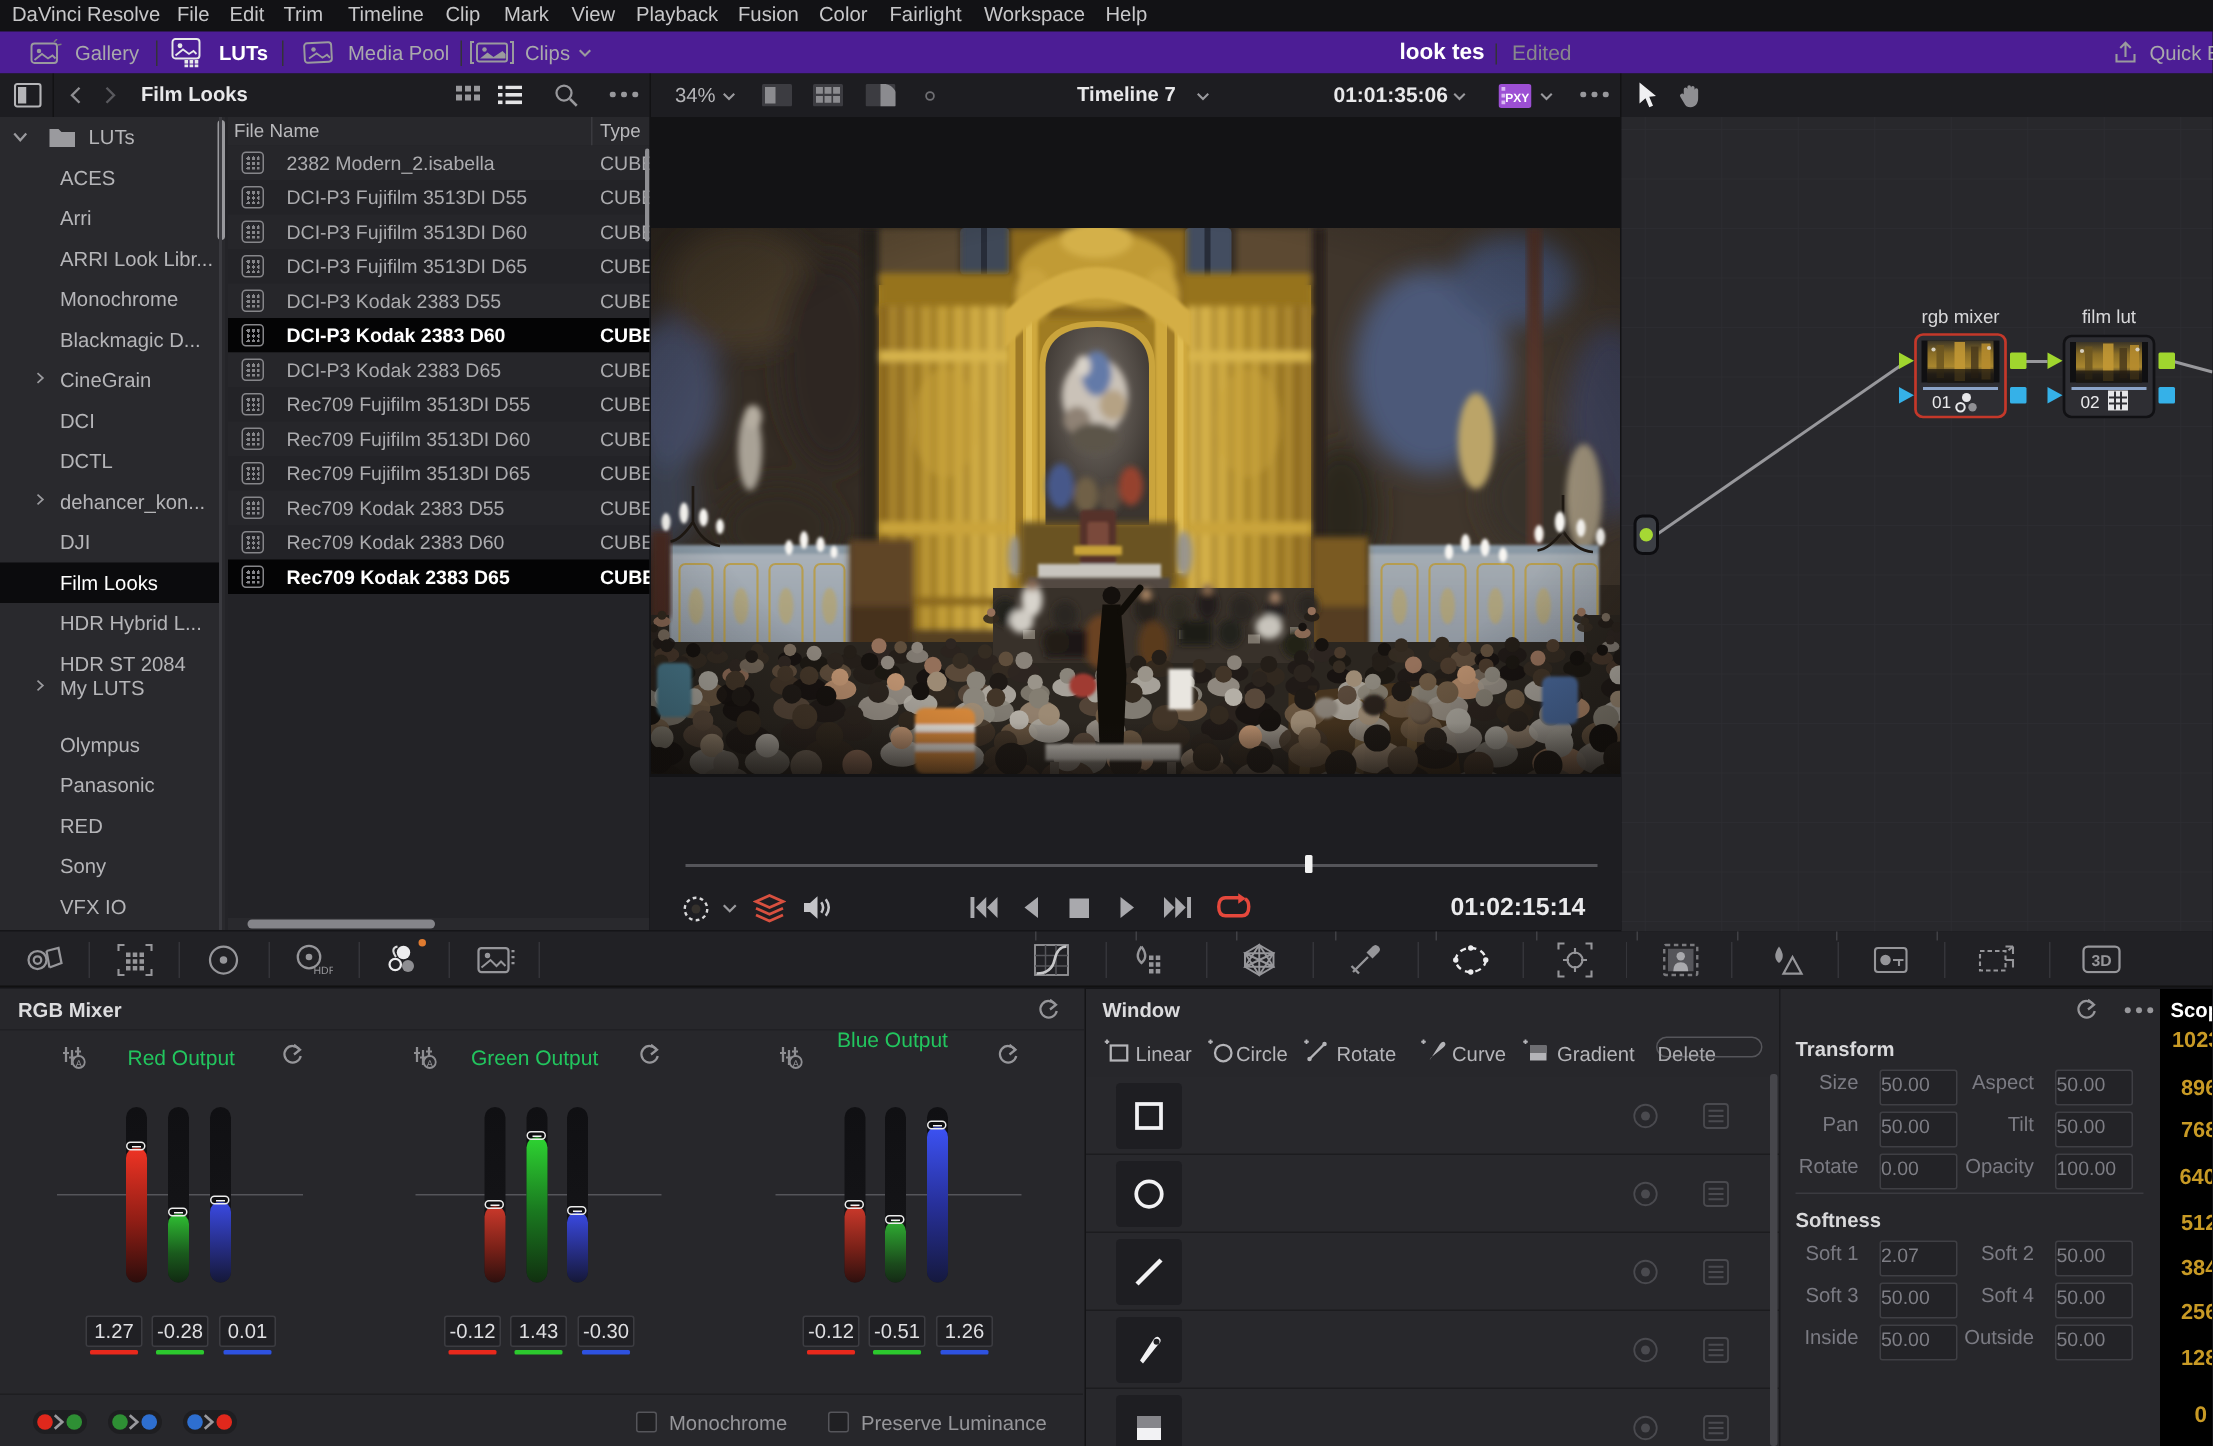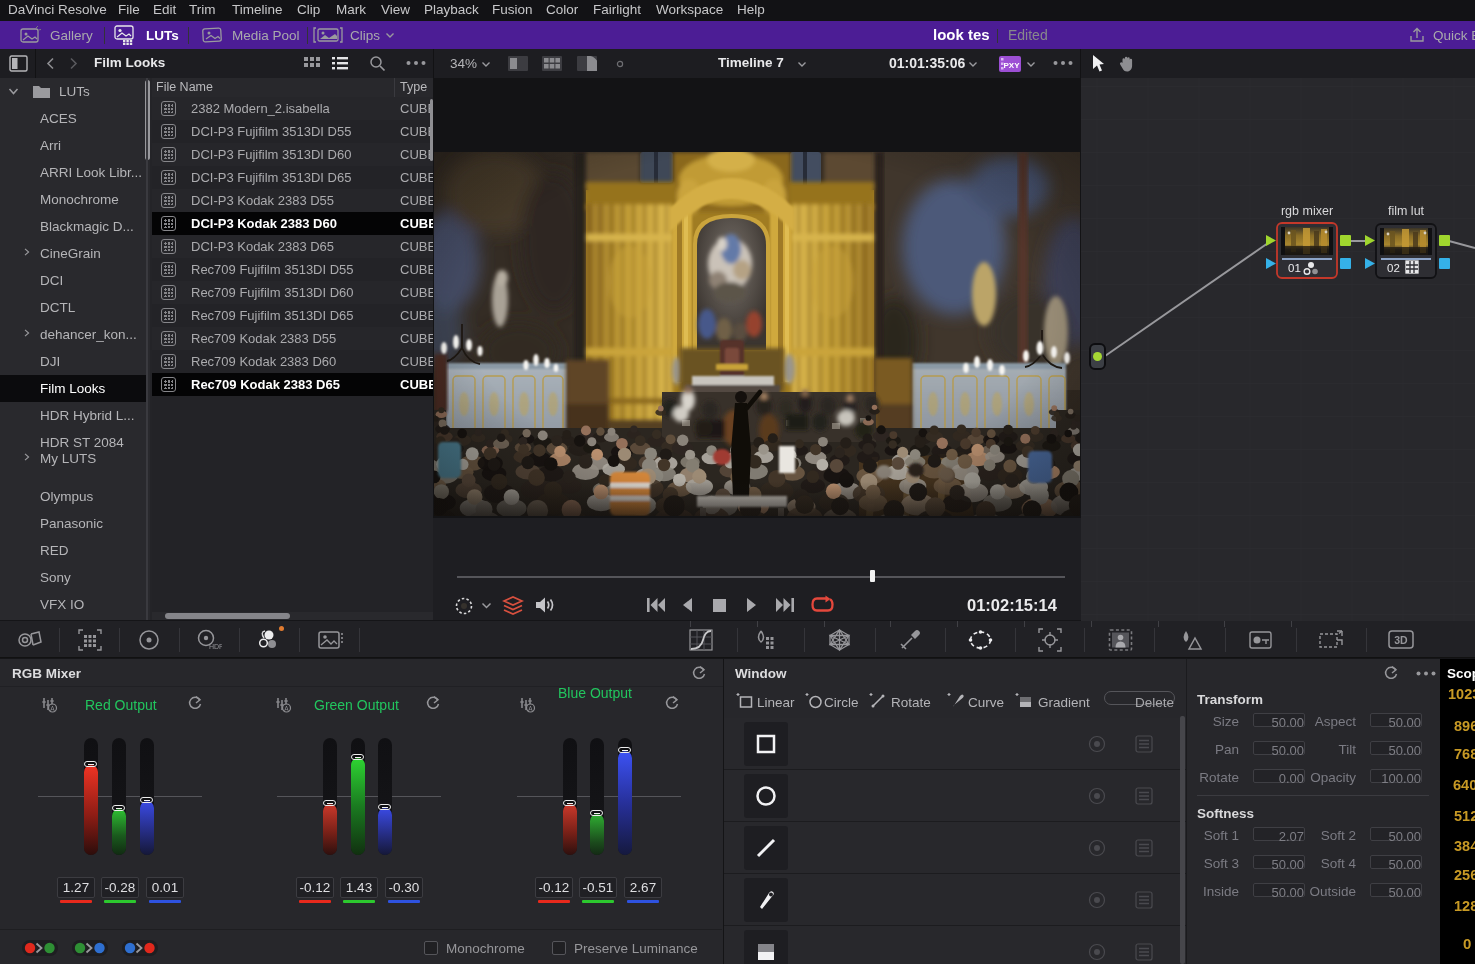--- a/index.html
+++ b/index.html
@@ -56,22 +56,22 @@
 .zline{position:absolute;height:1px;background:#55555a}
 .glbl{position:absolute;font-size:14px;color:#22c55e}
 .vund{position:absolute;height:3px;border-radius:1px}
 .cbx{position:absolute;width:14px;height:14px;background:#202023;border:1px solid #55555a;border-radius:2px}
 .cblbl{position:absolute;font-size:13.5px;color:#96969a}
 
 .wbtn{position:absolute;top:0;font-size:13.5px;color:#b4b4b8}
 .wrow{position:absolute;left:0;width:462px;height:52px;border-bottom:1px solid #1c1c1f}
 .wico{position:absolute;left:20px;top:4px;width:44px;height:44px;background:#1e1e22;border-radius:3px}
 .tlbl{position:absolute;font-size:13.5px;color:#7b7b83;text-align:right;width:60px}
-.tval{position:absolute;width:52px;height:14px;background:#232327;border:1px solid #3f3f44;border-radius:2px;
- color:#7e7e85;font-size:13px;text-align:right;line-height:17px}
+.tval{position:absolute;width:52px;height:24px;background:#232327;border:1px solid #3f3f44;border-radius:2px;
+ color:#7e7e85;font-size:13px;text-align:left;line-height:17px}
 .sectitle{position:absolute;font-size:13.5px;font-weight:bold;color:#d8d8da}
 svg{display:block}
 </style></head>
 <body>
 <div id="app">
 <div id="menubar">
 <span style="left:8px">DaVinci Resolve</span>
       <span style="left:118px">File</span>
       <span style="left:153px">Edit</span>
       <span style="left:189px">Trim</span>
@@ -1389,21 +1389,21 @@
 <div class="handle" style="left:590px;top:151px">
         <i></i>
       </div>
 <div class="handle" style="left:618px;top:88px">
         <i></i>
       </div>
 <div class="val" style="left:535px;top:218px">-0.12</div>
       <div class="vund" style="left:538px;top:241px;width:32px;background:#e8291c"></div>
 <div class="val" style="left:579px;top:218px">-0.51</div>
       <div class="vund" style="left:582px;top:241px;width:32px;background:#2cc82e"></div>
-<div class="val" style="left:624px;top:218px">2.67</div>
+<div class="val" style="left:624px;top:218px">1.26</div>
       <div class="vund" style="left:627px;top:241px;width:32px;background:#2e52e0"></div>
 
 <div class="abs" style="left:0;top:270px;width:722px;height:1px;background:#1e1e21"></div>
 <svg class="abs" style="left:22px;top:281px" width="36" height="16" viewBox="0 0 36 16">
         <rect width="36" height="16" rx="8" fill="#1e1e21"></rect>
         <circle cx="8" cy="8" r="5.2" fill="#e0281c"></circle>
         <path d="M14.5 3.5 L19.5 8 L14.5 12.5" stroke="#9a9a9e" stroke-width="1.8" fill="none"></path>
         <circle cx="27.5" cy="8" r="5.2" fill="#2e8f34"></circle>
       </svg>
 <svg class="abs" style="left:72px;top:281px" width="36" height="16" viewBox="0 0 36 16">
@@ -1458,21 +1458,21 @@
         <path d="M2 4 L2 1 M.5 2.5 L3.5 2.5" stroke="#b4b4b8" stroke-width="1.2"></path>
         <path d="M6 15 L13 4 Q15 1.5 16.2 3 Q17.5 4.5 15 6.5 L7 13 Z" fill="#b4b4b8"></path>
       </svg>
 <span class="wbtn" style="left:244px;top:36px">Curve</span>
 <svg class="abs" style="left:291px;top:33px" width="18" height="17" viewBox="0 0 18 17">
         <path d="M2 4 L2 1 M.5 2.5 L3.5 2.5" stroke="#b4b4b8" stroke-width="1.2"></path>
         <rect x="5" y="5" width="11" height="10" fill="#b4b4b8"></rect>
         <rect x="5" y="5" width="11" height="5" fill="#6e6e72"></rect>
       </svg>
 <span class="wbtn" style="left:314px;top:36px">Gradient</span>
-<div class="abs" style="left:380px;top:32px;width:71px;height:14px;border:1px solid #55555a;border-radius:12px;color:#a8a8ac;font-size:13.5px;text-align:right;line-height:22px">Delete</div>
+<div class="abs" style="left:380px;top:32px;width:71px;height:14px;border:1px solid #55555a;border-radius:12px;color:#a8a8ac;font-size:13.5px;text-align:left;line-height:22px">Delete</div>
 
 <div class="wrow" style="top:59px;background:#28282c">
         <div class="wico">
           <svg width="44" height="44" viewBox="0 0 44 44">
             <rect x="14" y="14" width="16" height="16" fill="none" stroke="#f2f2f4" stroke-width="2.5"></rect>
           </svg>
         </div>
       </div>
 <div class="wrow" style="top:111px;background:#28282c">
         <div class="wico">

